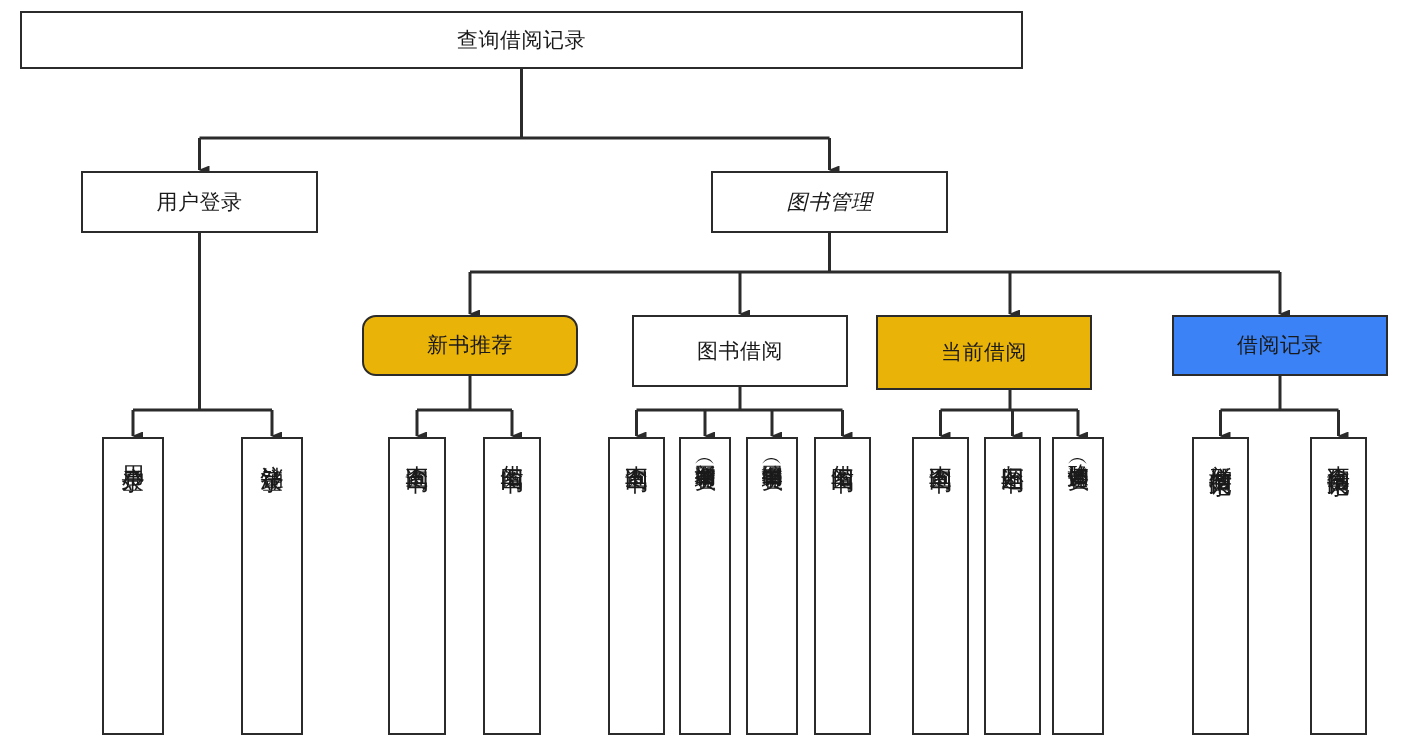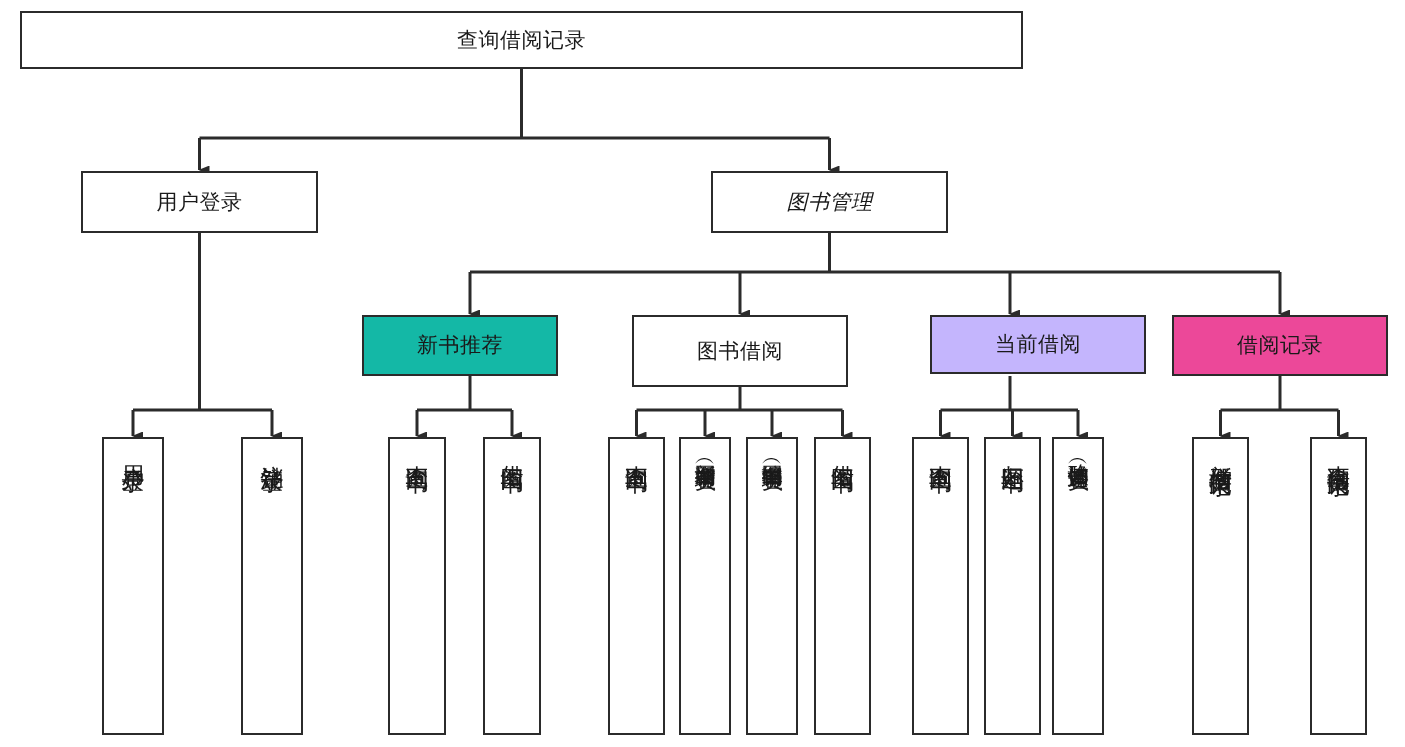--- a/index.html
+++ b/index.html
@@ -122,30 +122,30 @@
   <div id="node-layer">
       <div class="node horizontal" id="node-root" style="left: 20px; top: 11px; width: 1003px; height: 58px; border-color: rgb(43, 43, 43); background: rgb(255, 255, 255);">
         <span class="node-label" style="color: rgb(26, 26, 26);">查询借阅记录</span>
       </div>
       <div class="node horizontal" id="node-user-login" style="left: 81px; top: 171px; width: 237px; height: 62px; border-color: rgb(43, 43, 43); background: rgb(255, 255, 255);">
         <span class="node-label" style="color: rgb(26, 26, 26);">用户登录</span>
       </div>
       <div class="node horizontal" id="node-book-manage" style="left: 711px; top: 171px; width: 237px; height: 62px; border-color: rgb(43, 43, 43); background: rgb(255, 255, 255);">
         <span class="node-label" style="color: rgb(26, 26, 26); font-style: italic;">图书管理</span>
       </div>
-      <div class="node horizontal" id="node-new-book-rec" style="left: 362px; top: 315px; width: 196px; height: 61px; border-color: rgb(43, 43, 43); background: #14b8a6;">
+      <div class="node horizontal" id="node-new-book-rec" style="left: 362px; top: 315px; width: 216px; height: 61px; border-color: rgb(43, 43, 43); background: #eab308; border-radius: 14px;">
         <span class="node-label" style="color: rgb(26, 26, 26);">新书推荐</span>
       </div>
       <div class="node horizontal" id="node-book-borrow" style="left: 632px; top: 315px; width: 216px; height: 72px; border-color: rgb(43, 43, 43); background: rgb(255, 255, 255);">
         <span class="node-label" style="color: rgb(26, 26, 26);">图书借阅</span>
       </div>
-      <div class="node horizontal" id="node-current-borrow" style="left: 930px; top: 315px; width: 216px; height: 59px; border-color: rgb(43, 43, 43); background: #c4b5fd;">
+      <div class="node horizontal" id="node-current-borrow" style="left: 876px; top: 315px; width: 216px; height: 75px; border-color: rgb(43, 43, 43); background: #eab308;">
         <span class="node-label" style="color: rgb(26, 26, 26);">当前借阅</span>
       </div>
-      <div class="node horizontal" id="node-borrow-record" style="left: 1172px; top: 315px; width: 216px; height: 61px; border-color: rgb(43, 43, 43); background: #ec4899;">
+      <div class="node horizontal" id="node-borrow-record" style="left: 1172px; top: 315px; width: 216px; height: 61px; border-color: rgb(43, 43, 43); background: #3b82f6;">
         <span class="node-label" style="color: rgb(26, 26, 26);">借阅记录</span>
       </div>
       <div class="node vertical" id="node-leaf-user-login" style="left: 102px; top: 437px; width: 62px; height: 298px; border-color: rgb(43, 43, 43); background: rgb(255, 255, 255);">
         <span class="node-label" style="color: rgb(26, 26, 26);">用户登录</span>
       </div>
       <div class="node vertical" id="node-leaf-logout" style="left: 241px; top: 437px; width: 62px; height: 298px; border-color: rgb(43, 43, 43); background: rgb(255, 255, 255);">
         <span class="node-label" style="color: rgb(26, 26, 26);">注销登录</span>
       </div>
       <div class="node vertical" id="node-leaf-query-book-1" style="left: 388px; top: 437px; width: 58px; height: 298px; border-color: rgb(43, 43, 43); background: rgb(255, 255, 255);">
         <span class="node-label" style="color: rgb(26, 26, 26);">查询图书</span>

